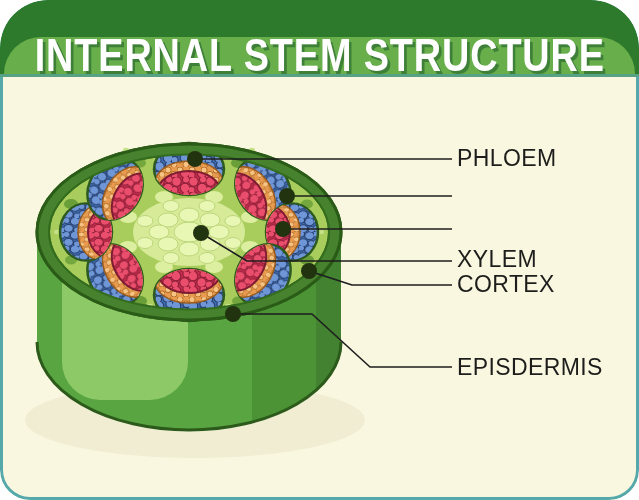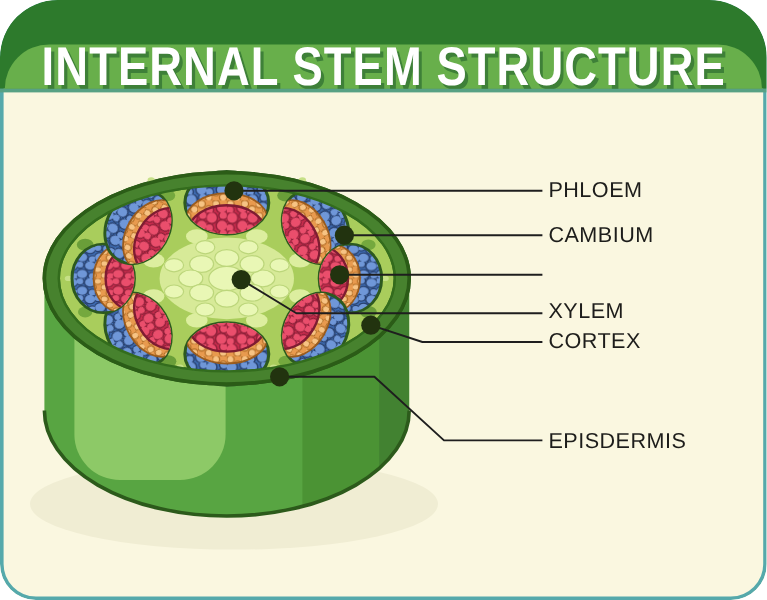--- a/index.html
+++ b/index.html
@@ -42,21 +42,21 @@
     transform:scaleX(0.9) scaleY(1.08);
     text-shadow:3px 3px 0 #3e8038;
   }
   .header-sep{
     position:absolute;top:74px;left:0;right:0;height:3px;
     background:#57a184;z-index:7;
   }
   .diagram-svg{position:absolute;top:0;left:0;z-index:2;}
   .part-label{
     position:absolute;left:457px;
-    font-size:18px;color:#1d1d1b;
+    font-size:23px;color:#1d1d1b;
     letter-spacing:0.4px;line-height:26px;
     white-space:nowrap;z-index:3;
   }
   .lbl-phloem{top:145px;}
   .lbl-cambium{top:183px;}
   .lbl-xylem{top:215px;}
   .lbl-pith{top:246px;}
   .lbl-cortex{top:271px;}
   .lbl-episdermis{top:354px;}
 </style>
@@ -256,21 +256,20 @@
         <circle cx="195" cy="159" r="8"></circle>
         <circle cx="287" cy="196" r="8"></circle>
         <circle cx="283" cy="229" r="8"></circle>
         <circle cx="201" cy="233" r="8"></circle>
         <circle cx="309" cy="271" r="8"></circle>
         <circle cx="233" cy="314" r="8"></circle>
       </g>
     </svg>
 
     <div class="part-label lbl-phloem">PHLOEM</div>
-    <div class="part-label lbl-cambium">CAMBIUM</div>
     <div class="part-label lbl-pith">XYLEM</div>
     <div class="part-label lbl-cortex">CORTEX</div>
     <div class="part-label lbl-episdermis">EPISDERMIS</div>
 
     <div class="card-border"></div>
 
     <div class="header-wrap">
       <div class="header-inner">
         <span class="page-title">INTERNAL STEM STRUCTURE</span>
       </div>

